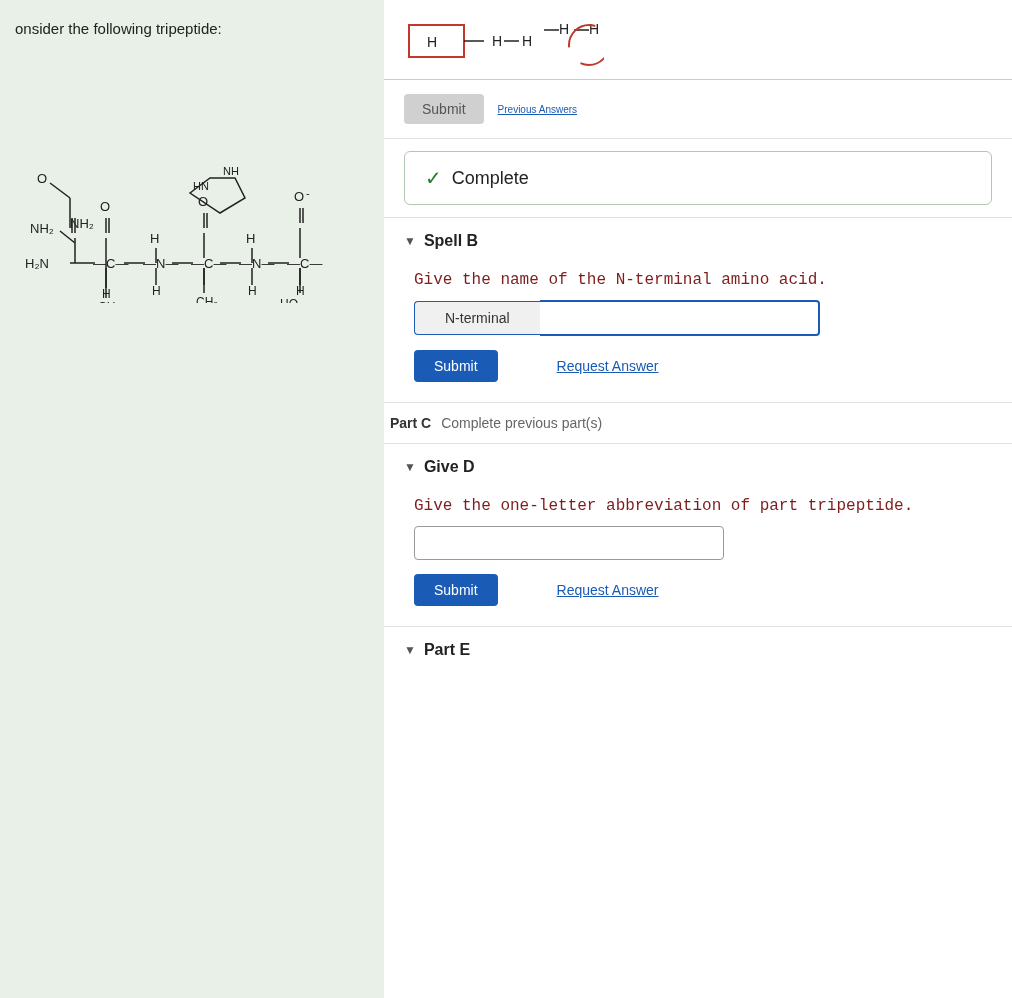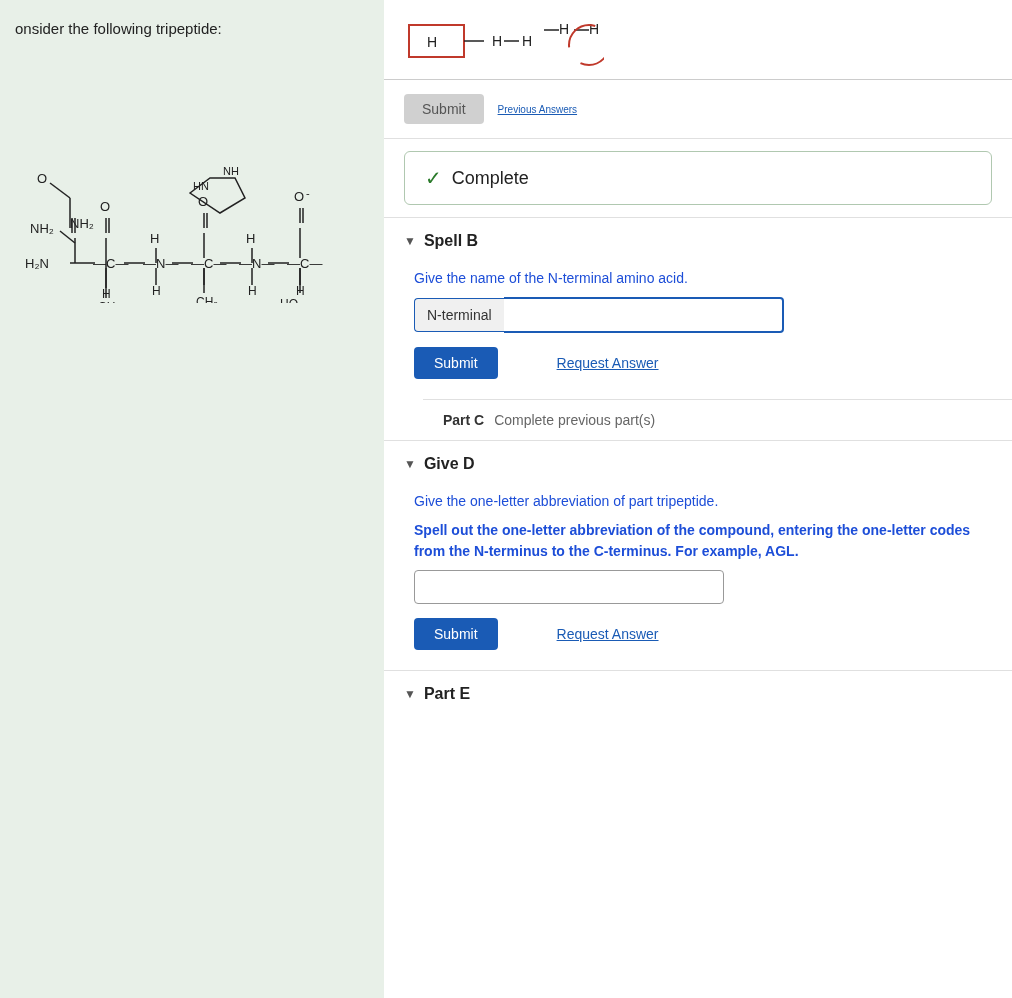--- a/index.html
+++ b/index.html
@@ -117,41 +117,42 @@
       cursor: pointer;
     }
     .part-chevron {
       font-size: 12px;
       color: #555;
     }
     .part-body {
       padding: 4px 30px 20px 30px;
     }
     .part-instruction {
-      font-size: 14px;
-      color: #1d4ed8;
+      font-size: 16px;
+      color: #7f1d1d;
       margin-bottom: 8px;
       line-height: 1.5;
+      font-family: Liberation Mono, monospace;
     }
     .part-instruction strong {
       font-weight: 600;
     }
 
     
     .input-label-row {
       display: flex;
       align-items: center;
       margin-bottom: 14px;
     }
     .input-prefix {
       background: #f0f0f0;
       border: 1.5px solid #1a5bb5;
       border-right: none;
       border-radius: 4px 0 0 4px;
-      padding: 8px 12px;
+      padding: 8px 30px;
       font-size: 14px;
       color: #333;
       white-space: nowrap;
     }
     .input-field-blue {
       border: 2px solid #1a5bb5;
       border-left: none;
       border-radius: 0 4px 4px 0;
       padding: 8px 10px;
       font-size: 14px;
@@ -189,25 +190,24 @@
     .link-request {
       color: #1a5bb5;
       text-decoration: underline;
       font-size: 14px;
       cursor: pointer;
       padding-left: 45px;
     }
 
     
     .part-c-row {
-      padding: 12px 20px;
+      padding: 12px 6px;
       border-top: 1px solid #e0e0e0;
       font-size: 14px;
       color: #666;
-      margin-left: 39px;
     }
     .part-c-row span.part-c-label {
       font-weight: 600;
       color: #333;
       margin-right: 6px;
     }
   </style>
 </head>
 <body>
 
@@ -351,23 +351,20 @@
     <span>Complete previous part(s)</span>
   </div>
 
   <div class="part-section">
     <div class="part-header">
       <span class="part-chevron">▼</span>
       <span>Give D</span>
     </div>
     <div class="part-body">
       <p class="part-instruction">Give the one-letter abbreviation of part tripeptide.</p>
-      <p class="part-instruction">
-        <strong>Spell out the one-letter abbreviation of the compound, entering the one-letter codes from the N-terminus to the C-terminus. For example, AGL.</strong>
-      </p>
       <input class="input-field-plain" type="text" style="">
       <div class="action-row">
         <button class="btn-submit-blue">Submit</button>
         <a class="link-request">Request Answer</a>
       </div>
     </div>
   </div>
 
   <div class="part-section">
     <div class="part-header">

